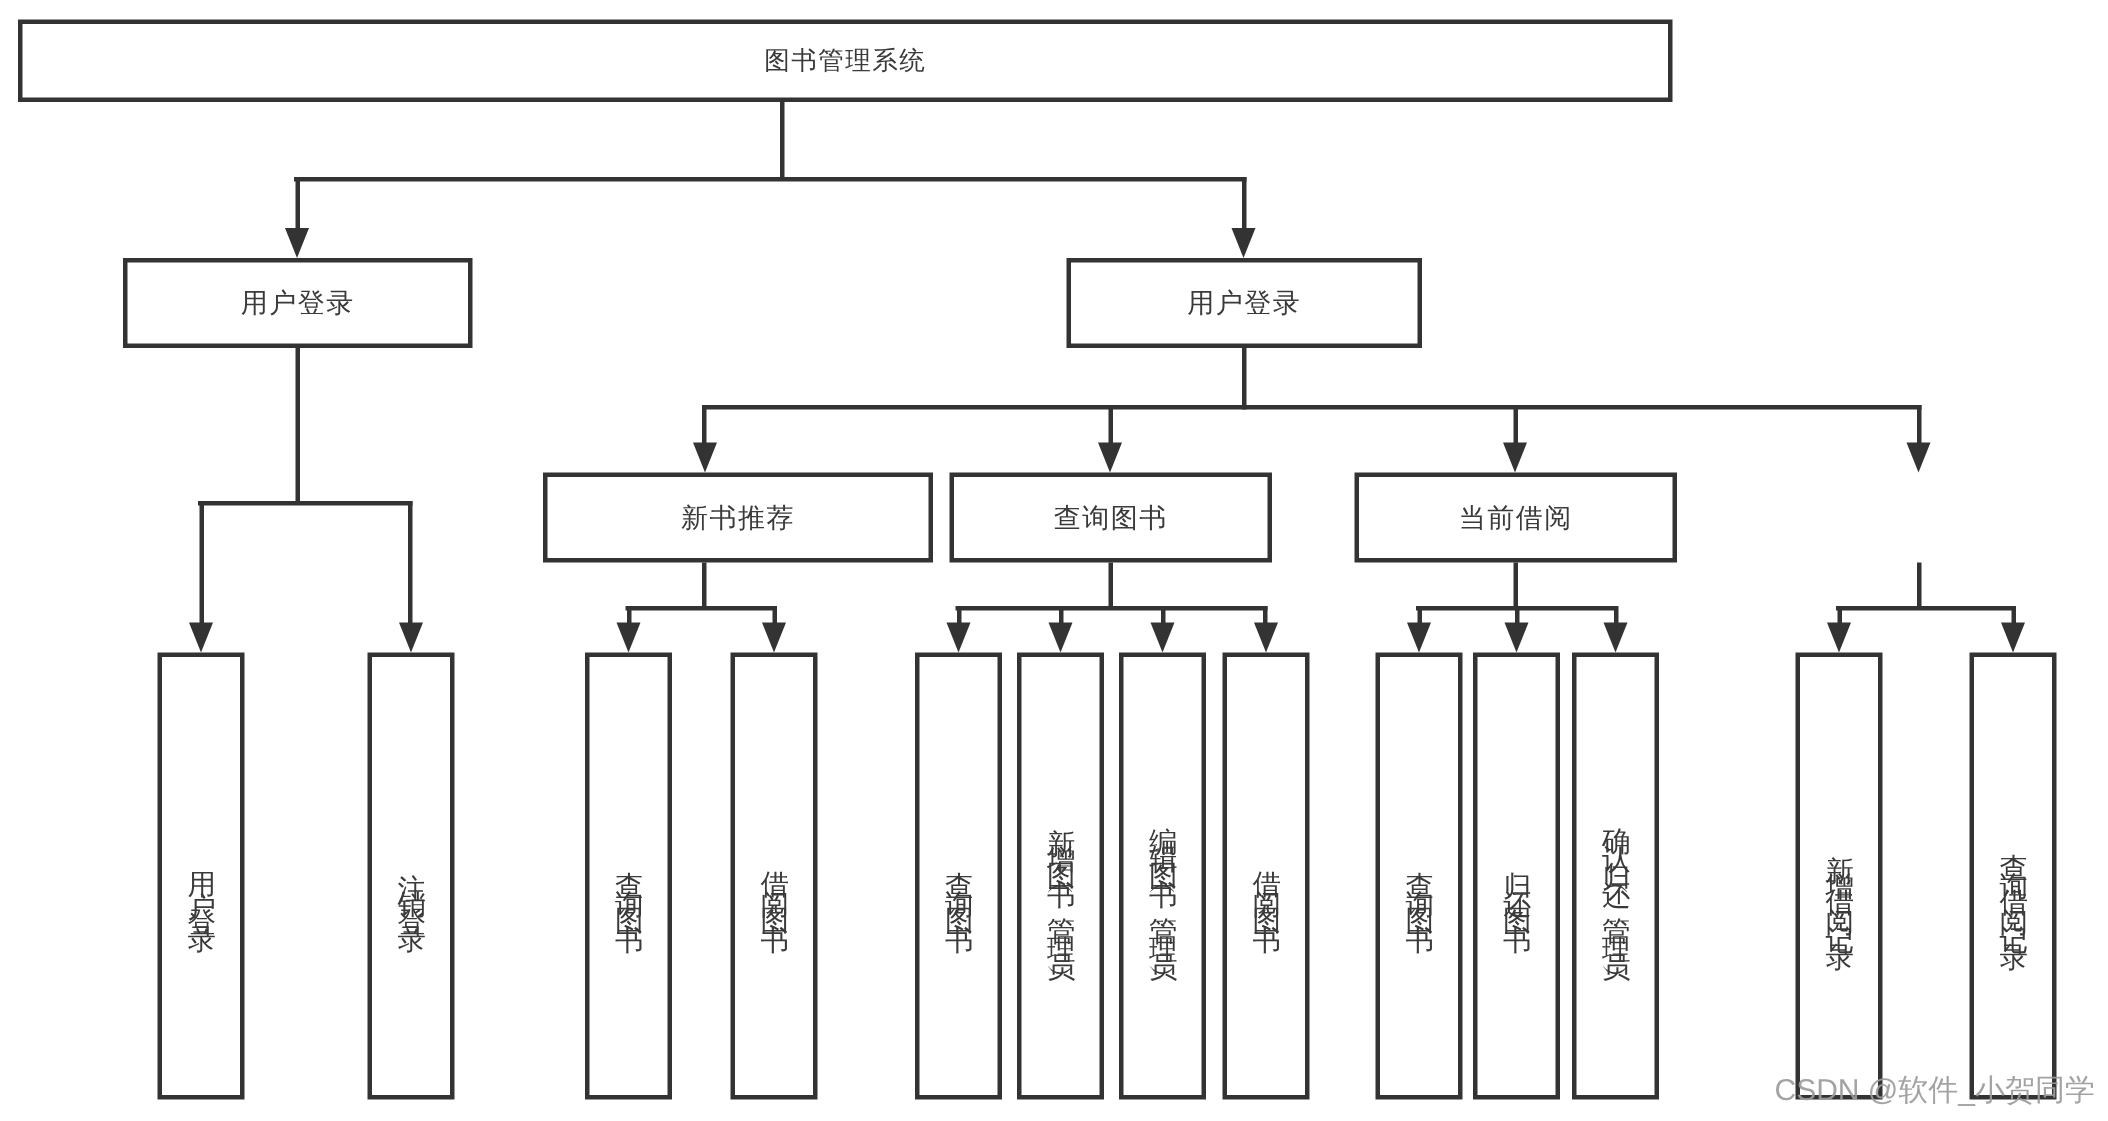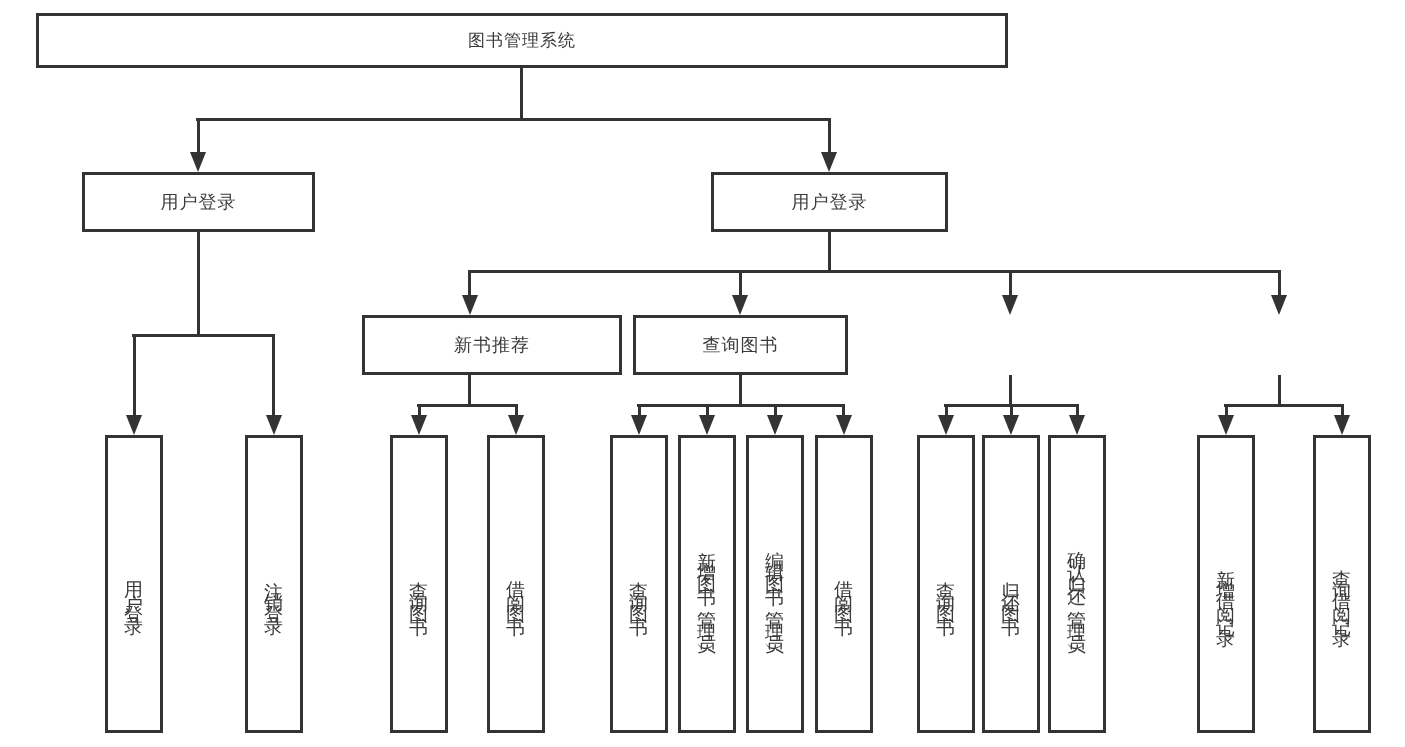--- a/index.html
+++ b/index.html
@@ -52,21 +52,21 @@
     color: rgba(155,155,155,0.92);
     white-space: nowrap;
     z-index: 5;
   }
 </style>
 </head>
 <body>
 
 <div class="canvas">
 
-  <div class="node root-label" style="left:36px;top:13px;width:972px;height:55px">
+  <div class="node root-label" style="left:12px;top:13px;width:1103px;height:55px">
     <span>图书管理系统</span>
   </div>
 
   <div class="vline" style="left:520px;top:68px;height:51px"></div>
   <div class="hline" style="left:196px;top:118px;width:635px"></div>
   <div class="vline" style="left:197px;top:118px;height:36px"></div>
   <div class="vline" style="left:828px;top:118px;height:36px"></div>
   <div class="arrow-down" style="left:190px;top:152px"></div>
   <div class="arrow-down" style="left:821px;top:152px"></div>
 
@@ -93,20 +93,23 @@
   <div class="arrow-down" style="left:462px;top:295px"></div>
   <div class="arrow-down" style="left:732px;top:295px"></div>
   <div class="arrow-down" style="left:1002px;top:295px"></div>
   <div class="arrow-down" style="left:1271px;top:295px"></div>
 
   <div class="node h-label" style="left:362px;top:315px;width:260px;height:60px">
     <span>新书推荐</span>
   </div>
   <div class="node h-label" style="left:633px;top:315px;width:215px;height:60px">
     <span>查询图书</span>
+  </div>
+  <div class="node h-label" style="left:903px;top:315px;width:215px;height:60px">
+    <span>当前借阅</span>
   </div>
 
   <div class="vline" style="left:468px;top:375px;height:31px"></div>
   <div class="hline" style="left:417px;top:404px;width:100px"></div>
   <div class="vline" style="left:418px;top:404px;height:14px"></div>
   <div class="vline" style="left:515px;top:404px;height:14px"></div>
   <div class="arrow-down" style="left:411px;top:415px"></div>
   <div class="arrow-down" style="left:508px;top:415px"></div>
 
   <div class="vline" style="left:739px;top:375px;height:31px"></div>
@@ -173,14 +176,15 @@
     <span class="vtext">确认归还（管理员）</span>
   </div>
 
   <div class="node leaf" style="left:1197px">
     <span class="vtext">新增借阅记录</span>
   </div>
   <div class="node leaf" style="left:1313px">
     <span class="vtext">查询借阅记录</span>
   </div>
 
+  <div class="watermark">CSDN @软件_小贺同学</div>
 
 </div>
 
 </body></html>

